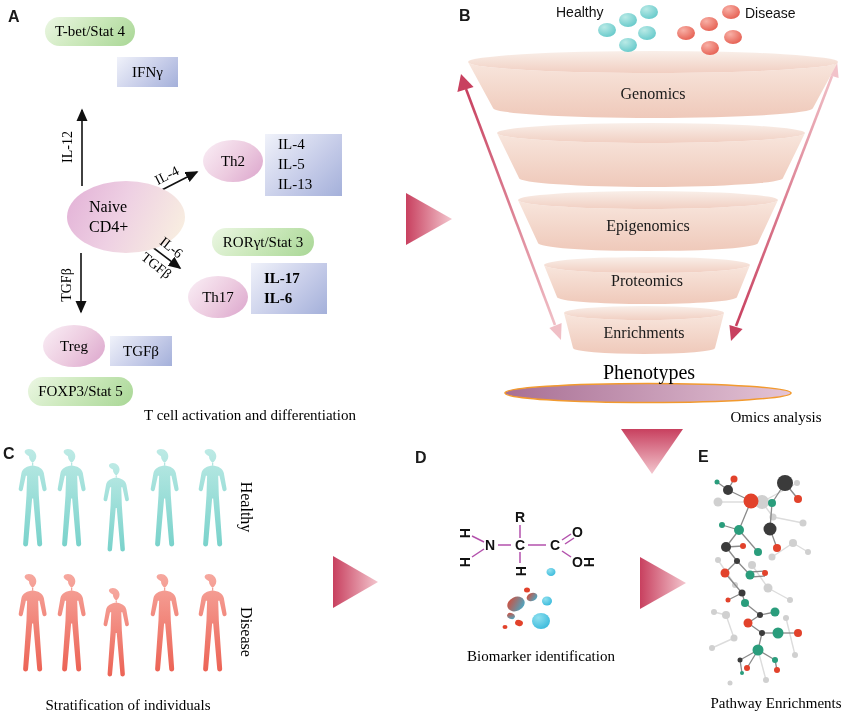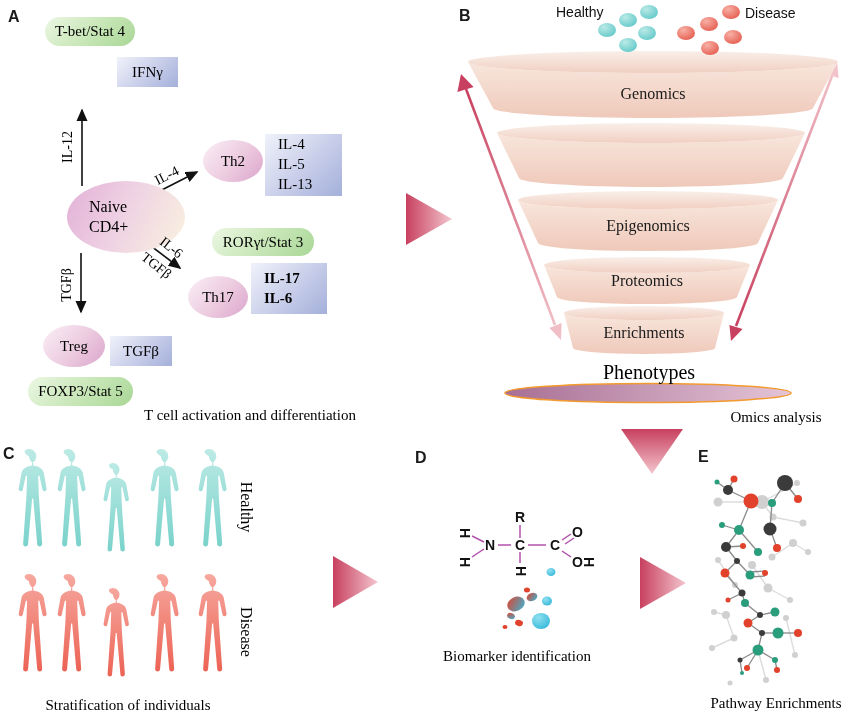--- a/index.html
+++ b/index.html
@@ -369,18 +369,18 @@
   <div class="abs sans" style="left:515px;top:509px;font-size:14px;font-weight:600">R</div>
   <div class="abs sans rot" style="left:460px;top:525px;font-size:14px;font-weight:600;transform:rotate(90deg)">H</div>
   <div class="abs sans rot" style="left:460px;top:554px;font-size:14px;font-weight:600;transform:rotate(90deg)">H</div>
   <div class="abs sans" style="left:485px;top:537px;font-size:14px;font-weight:600">N</div>
   <div class="abs sans" style="left:515px;top:537px;font-size:14px;font-weight:600">C</div>
   <div class="abs sans" style="left:550px;top:537px;font-size:14px;font-weight:600">C</div>
   <div class="abs sans" style="left:572px;top:524px;font-size:14px;font-weight:600">O</div>
   <div class="abs sans" style="left:572px;top:554px;font-size:14px;font-weight:600">O</div>
   <div class="abs sans rot" style="left:584px;top:554px;font-size:14px;font-weight:600;transform:rotate(90deg)">H</div>
   <div class="abs sans rot" style="left:516px;top:563px;font-size:14px;font-weight:600;transform:rotate(90deg)">H</div>
-  <div class="abs caption" style="left:427px;top:648px;width:180px">Biomarker identification</div>
+  <div class="abs caption" style="left:451px;top:648px;width:180px">Biomarker identification</div>
 
   <div class="abs panel-letter" style="left:698px;top:448px">E</div>
   <div class="abs caption" style="left:686px;top:695px;width:180px">Pathway Enrichments</div>
 
 </div>
 
 </body></html>

